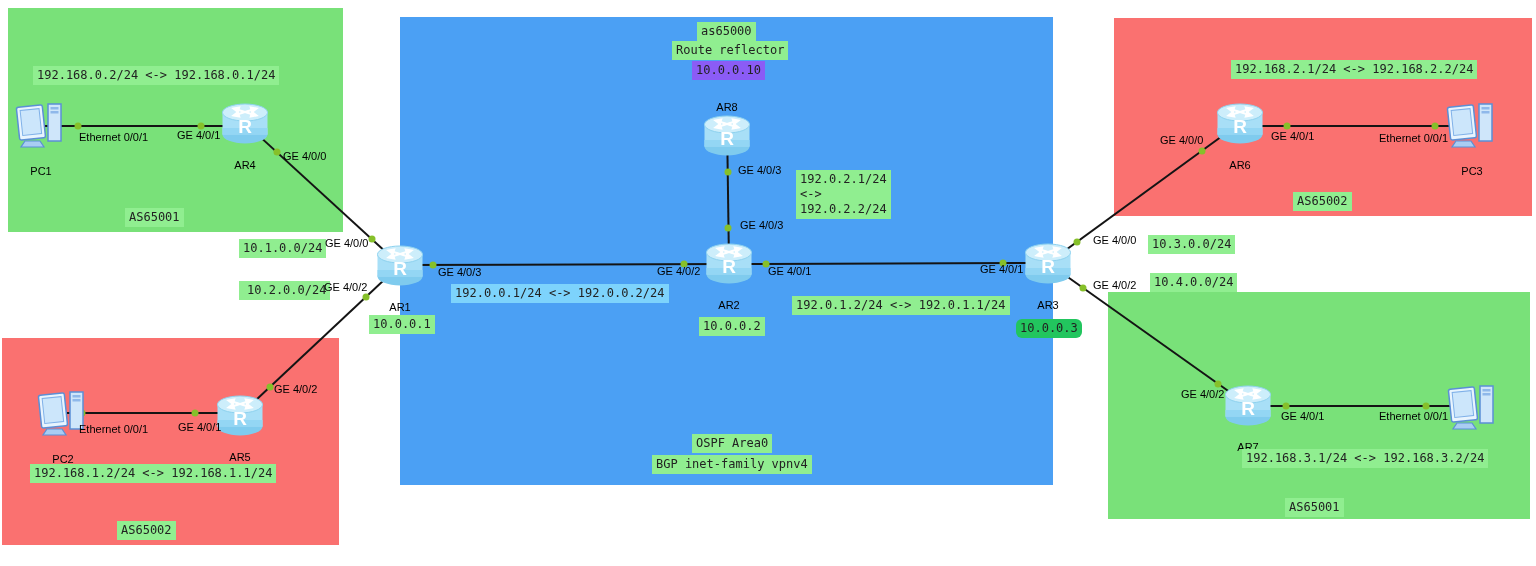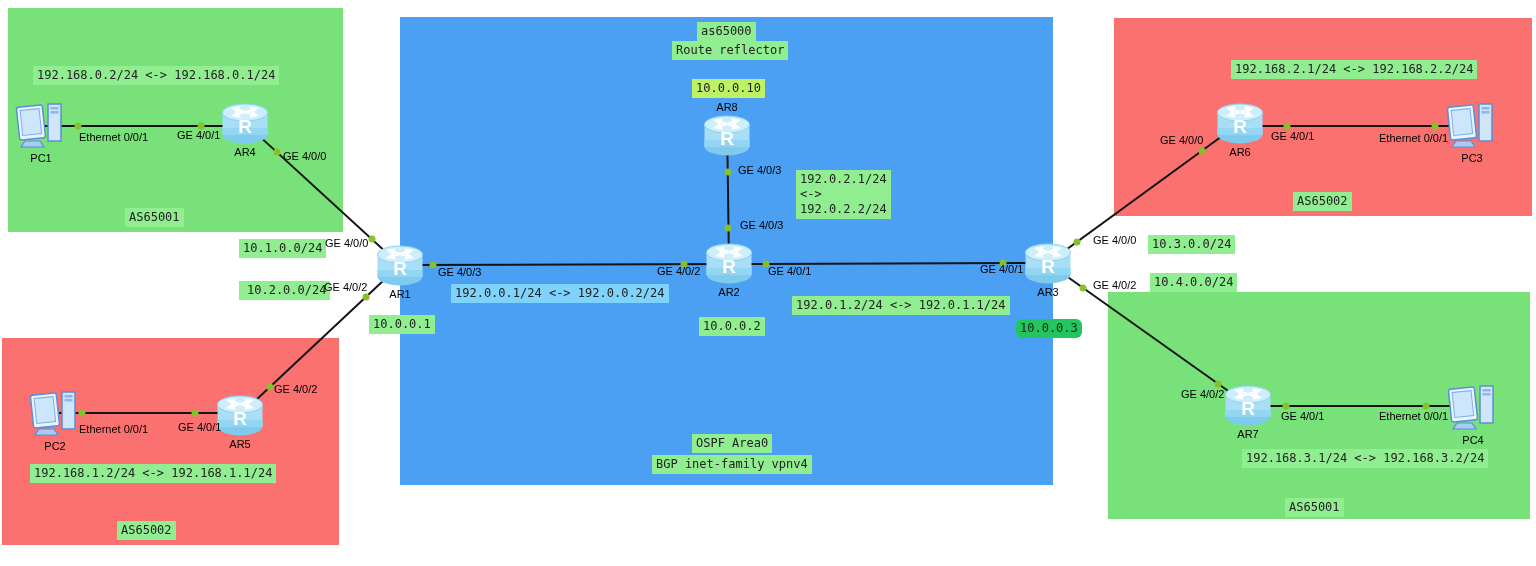--- a/index.html
+++ b/index.html
@@ -1,21 +1,21 @@
 <!DOCTYPE html>
 <html><head>
 <meta charset="utf-8">
 <style>
   html,body{margin:0;padding:0;background:#ffffff;}
   #stage{position:relative;width:1536px;height:566px;background:#ffffff;overflow:hidden;
          font-family:"Liberation Sans",sans-serif;}
   .zone{position:absolute;z-index:0;}
   svg.wires{position:absolute;left:0;top:0;z-index:1;}
   .node{position:absolute;z-index:2;display:flex;flex-direction:column;align-items:center;}
-  .node .devname{font:11px "Liberation Sans",sans-serif;color:#000;margin-top:1px;white-space:nowrap;}
+  .node .devname{font:11px "Liberation Sans",sans-serif;color:#000;margin-top:14px;white-space:nowrap;}
   .node.label-top{flex-direction:column-reverse;}
   .node.label-top .devname{margin-top:0;margin-bottom:2px;}
   .tag{position:absolute;z-index:3;font:12px "DejaVu Sans Mono",monospace;color:#222;
        padding:2px 4px;line-height:15px;white-space:pre;}
   .iface{position:absolute;z-index:3;font:11px "Liberation Sans",sans-serif;color:#000;white-space:nowrap;}
 </style>
 </head>
 <body>
 
 <div id="stage" style="width: 1536px; height: 566px; background: rgb(255, 255, 255);">
@@ -60,21 +60,21 @@
       <circle cx="1426" cy="406" r="3.5" fill="#86c02a"></circle>
     </svg>
     <div class="tag" style="left: 33px; top: 66px; background: rgb(144, 238, 144); color: rgb(34, 34, 34);">192.168.0.2/24 &lt;-&gt; 192.168.0.1/24</div>
     <div class="tag" style="left: 125px; top: 208px; background: rgb(144, 238, 144); color: rgb(34, 34, 34);">AS65001</div>
     <div class="tag" style="left: 239px; top: 239px; background: rgb(144, 238, 144); color: rgb(34, 34, 34);">10.1.0.0/24</div>
     <div class="tag" style="left: 239px; top: 281px; background: rgb(144, 238, 144); color: rgb(34, 34, 34); padding-left: 8px;">10.2.0.0/24</div>
     <div class="tag" style="left: 369px; top: 315px; background: rgb(144, 238, 144); color: rgb(34, 34, 34);">10.0.0.1</div>
     <div class="tag" style="left: 451px; top: 284px; background: #7dd3fc; color: rgb(34, 34, 34);">192.0.0.1/24 &lt;-&gt; 192.0.0.2/24</div>
     <div class="tag" style="left: 697px; top: 22px; background: rgb(144, 238, 144); color: rgb(34, 34, 34);">as65000</div>
     <div class="tag" style="left: 672px; top: 41px; background: rgb(144, 238, 144); color: rgb(34, 34, 34);">Route reflector</div>
-    <div class="tag" style="left: 692px; top: 61px; background: #bef264; color: rgb(34, 34, 34); margin-top: 18px;">10.0.0.10</div>
+    <div class="tag" style="left: 692px; top: 61px; background: #8b5cf6; color: rgb(34, 34, 34);">10.0.0.10</div>
     <div class="tag" style="left: 796px; top: 170px; background: rgb(144, 238, 144); color: rgb(34, 34, 34);">192.0.2.1/24
 &lt;-&gt;
 192.0.2.2/24</div>
     <div class="tag" style="left: 699px; top: 317px; background: rgb(144, 238, 144); color: rgb(34, 34, 34);">10.0.0.2</div>
     <div class="tag" style="left: 792px; top: 296px; background: rgb(144, 238, 144); color: rgb(34, 34, 34); text-align: right;">192.0.1.2/24 &lt;-&gt; 192.0.1.1/24</div>
     <div class="tag" style="left: 692px; top: 434px; background: rgb(144, 238, 144); color: rgb(34, 34, 34);">OSPF Area0</div>
     <div class="tag" style="left: 652px; top: 455px; background: rgb(144, 238, 144); color: rgb(34, 34, 34);">BGP inet-family vpnv4</div>
     <div class="tag" style="left: 1016px; top: 319px; background: #22c55e; color: rgb(34, 34, 34); border-radius: 6px;">10.0.0.3</div>
     <div class="tag" style="left: 1148px; top: 235px; background: rgb(144, 238, 144); color: rgb(34, 34, 34);">10.3.0.0/24</div>
     <div class="tag" style="left: 1150px; top: 273px; background: rgb(144, 238, 144); color: rgb(34, 34, 34);">10.4.0.0/24</div>
@@ -112,21 +112,21 @@
     <rect x="36.5" y="10" width="8" height="2.5" fill="#8fb8ea"></rect>
     <rect x="36.5" y="14" width="8" height="2.5" fill="#8fb8ea"></rect>
     <g transform="rotate(-6 17 26)">
       <rect x="4" y="9" width="26" height="33" rx="2" fill="#e8f4fe" stroke="#5b8fd6" stroke-width="1.5"></rect>
       <rect x="7.5" y="12.5" width="19" height="25" fill="#cce6fb" stroke="#7fb0e8" stroke-width="1"></rect>
     </g>
     <polygon points="11,44 26,44 30,50 7,50" fill="#a9cdf2" stroke="#5b8fd6" stroke-width="1.2"></polygon>
   </svg>
 <div class="devname">PC1</div>
     </div>
-    <div class="node" style="left: 28px; top: 385px;">
+    <div class="node" style="left: 36px; top: 385px;">
   <svg width="54" height="54" viewBox="0 0 54 54">
     <rect x="34" y="7" width="13" height="37" fill="#cfe6fa" stroke="#5b8fd6" stroke-width="1.5"></rect>
     <rect x="36.5" y="10" width="8" height="2.5" fill="#8fb8ea"></rect>
     <rect x="36.5" y="14" width="8" height="2.5" fill="#8fb8ea"></rect>
     <g transform="rotate(-6 17 26)">
       <rect x="4" y="9" width="26" height="33" rx="2" fill="#e8f4fe" stroke="#5b8fd6" stroke-width="1.5"></rect>
       <rect x="7.5" y="12.5" width="19" height="25" fill="#cce6fb" stroke="#7fb0e8" stroke-width="1"></rect>
     </g>
     <polygon points="11,44 26,44 30,50 7,50" fill="#a9cdf2" stroke="#5b8fd6" stroke-width="1.2"></polygon>
   </svg>

